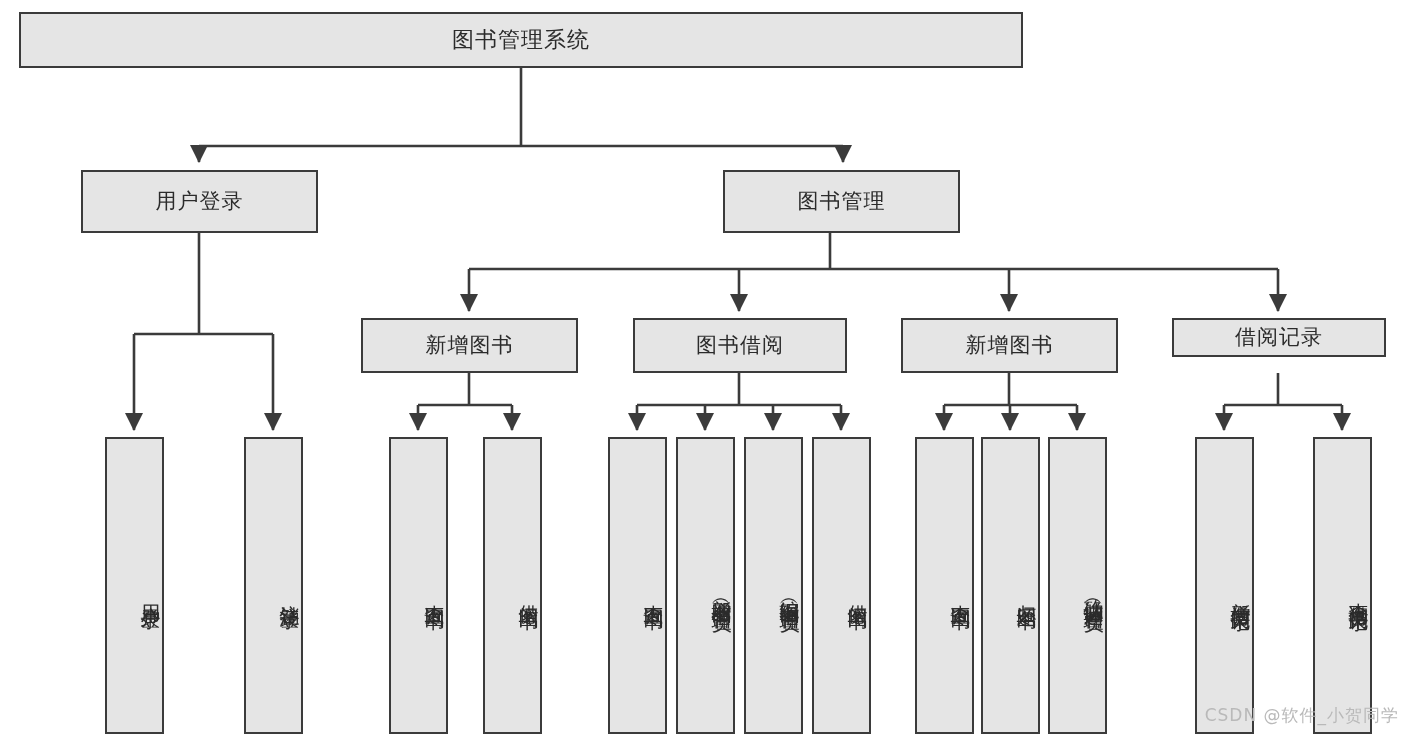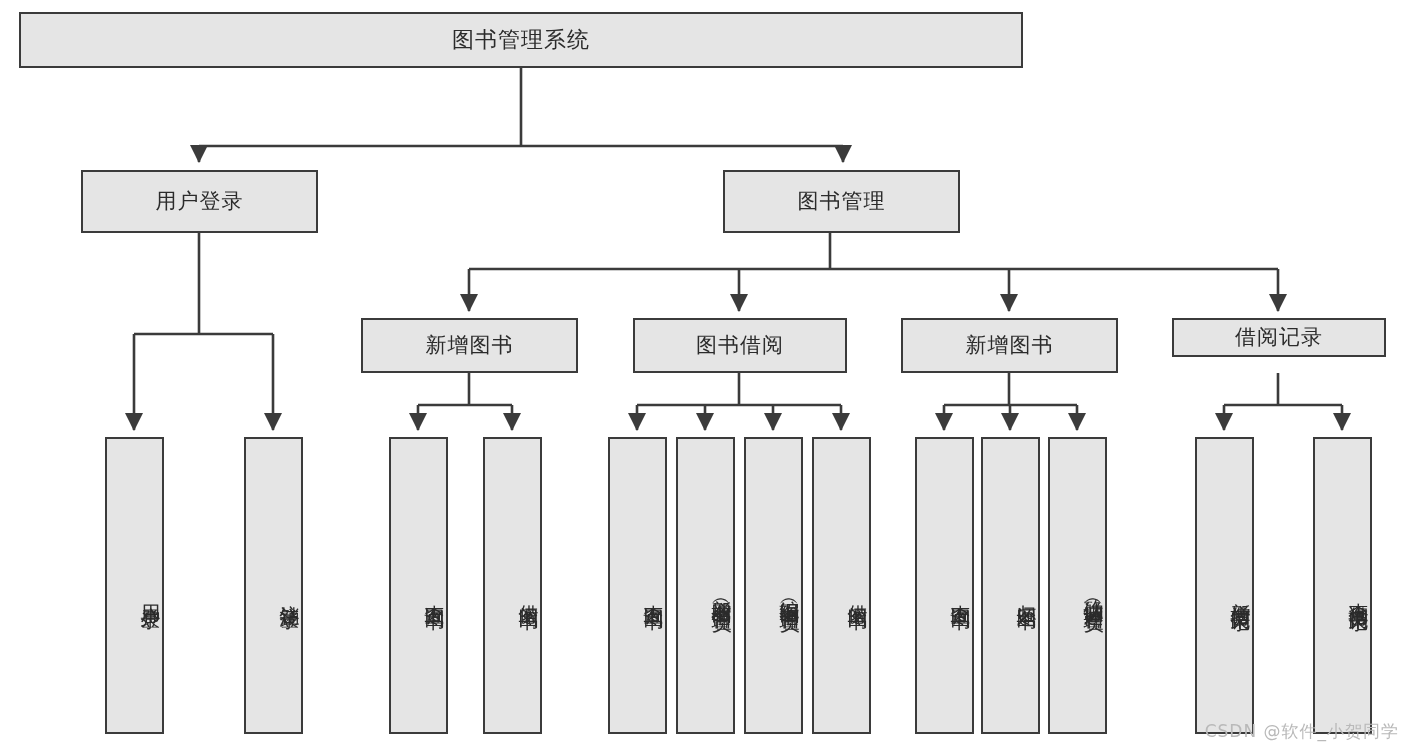--- a/index.html
+++ b/index.html
@@ -53,21 +53,21 @@
     line-height:1.12;
   }
   .node.v .vlabel{
     writing-mode:vertical-rl;
     text-orientation:upright;
     white-space:nowrap;
   }
   #watermark{
     position:absolute;
     right:6px;
-    bottom:4px;
+    bottom:20px;
     font-size:17px;
     color:#b9b9b9;
     letter-spacing:1px;
     white-space:nowrap;
     user-select:none;
     margin-left:40px;
   }
 </style>
 </head>
 <body>

